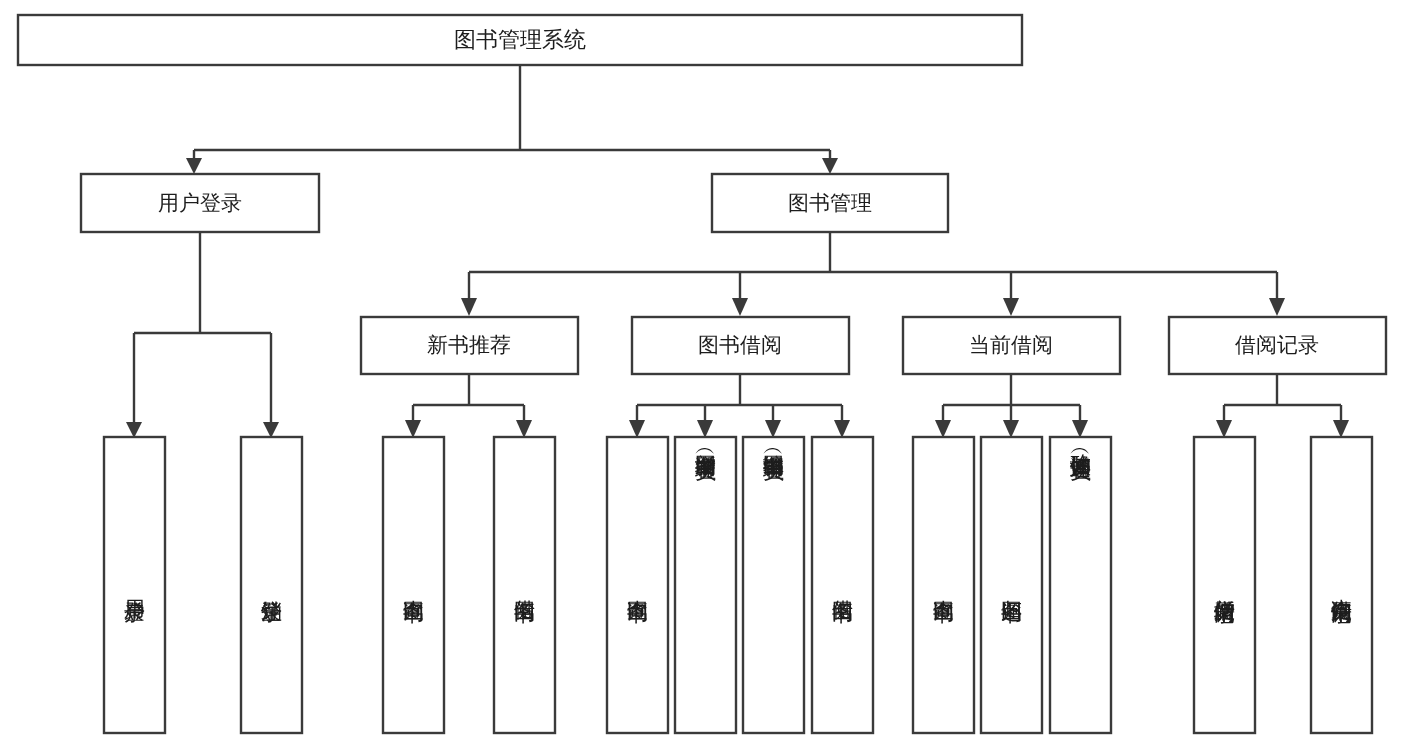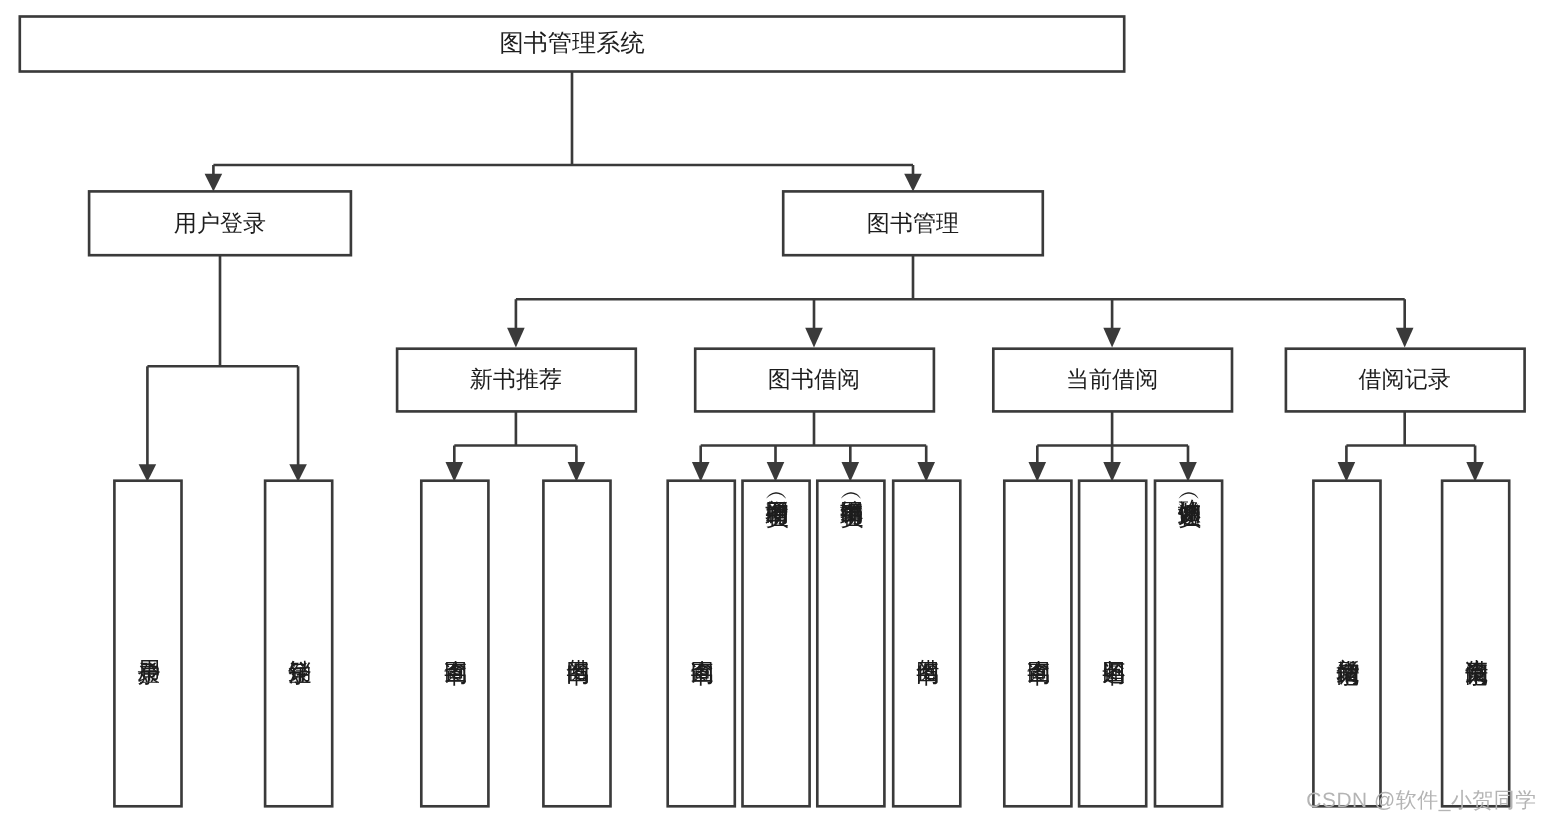--- a/index.html
+++ b/index.html
@@ -262,15 +262,14 @@
     <span class="vtext">确认归还（管理员）</span>
   </div>
 
   <div class="vtext-wrap" style="left:1194px; top:437px; width:61px; height:296px;">
     <span class="vtext">新增借阅记录</span>
   </div>
   <div class="vtext-wrap" style="left:1311px; top:437px; width:61px; height:296px;">
     <span class="vtext">查询借阅记录</span>
   </div>
 
-  <div class="watermark">CSDN @软件_小贺同学</div>
 
 </div>
 
 </body></html>

